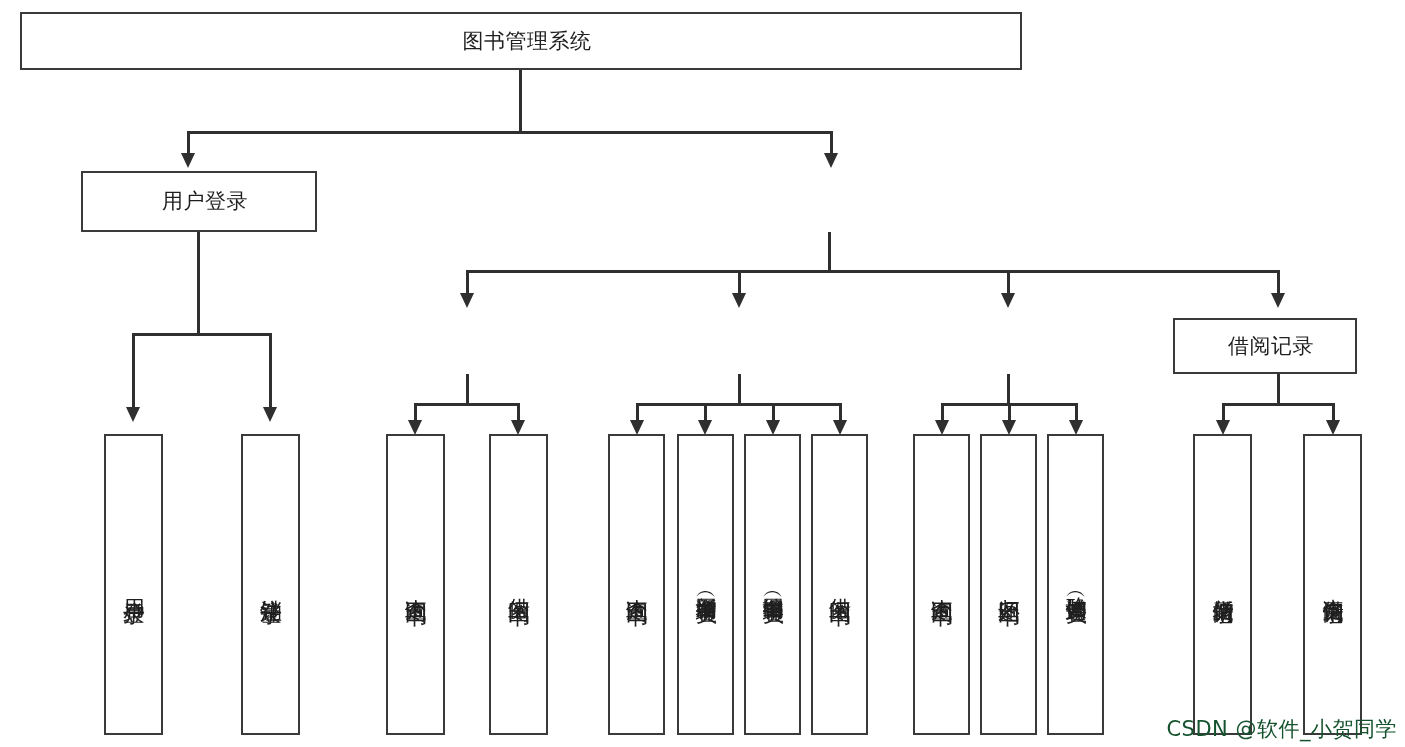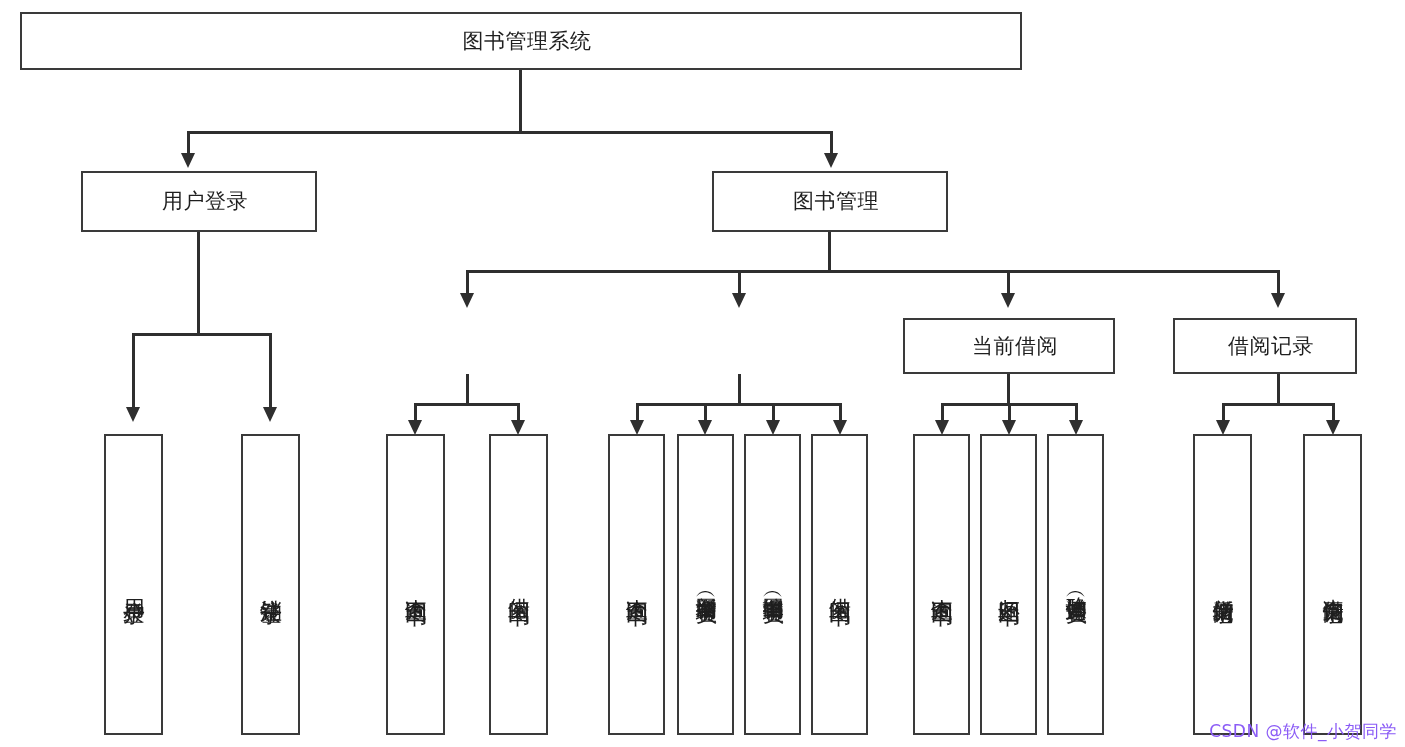--- a/index.html
+++ b/index.html
@@ -73,22 +73,22 @@
     border-left:7px solid transparent;
     border-right:7px solid transparent;
     border-top:15px solid #2f2f2f;
   }
 
   
   #watermark{
     position:absolute;
     right:8px;
     bottom:4px;
-    font-size:17px;
-    color:#8b5cf6;
+    font-size:21px;
+    color:#14532d;
     white-space:nowrap;
     letter-spacing:0.5px;
     pointer-events:none;
   }
 </style>
 </head>
 <body>
 
 <div id="canvas">
 
@@ -102,45 +102,39 @@
 
   <div class="ln v" style="left:187px; top:131px; height:25px;"></div>
   <div class="arrow" style="left:181px; top:153px;"></div>
   <div class="ln v" style="left:830px; top:131px; height:25px;"></div>
   <div class="arrow" style="left:824px; top:153px;"></div>
 
   <div class="node h" style="left:81px; top:171px; width:236px; height:61px;">
     <span class="lbl">用户登录</span>
   </div>
 
-  <div class="node h" style="left:712px; top:171px; width:236px; height:61px;">
-    <span class="lbl">图书管理</span>
-  </div>
 
   <div class="ln v" style="left:197px; top:232px; height:103px;"></div>
   <div class="ln h" style="left:132px; top:333px; width:140px;"></div>
   <div class="ln v" style="left:132px; top:333px; height:77px;"></div>
   <div class="arrow" style="left:126px; top:407px;"></div>
   <div class="ln v" style="left:269px; top:333px; height:77px;"></div>
   <div class="arrow" style="left:263px; top:407px;"></div>
 
   <div class="ln v" style="left:828px; top:232px; height:40px;"></div>
   <div class="ln h" style="left:466px; top:270px; width:814px;"></div>
   <div class="ln v" style="left:466px; top:270px; height:26px;"></div>
   <div class="arrow" style="left:460px; top:293px;"></div>
   <div class="ln v" style="left:738px; top:270px; height:26px;"></div>
   <div class="arrow" style="left:732px; top:293px;"></div>
   <div class="ln v" style="left:1007px; top:270px; height:26px;"></div>
   <div class="arrow" style="left:1001px; top:293px;"></div>
   <div class="ln v" style="left:1277px; top:270px; height:26px;"></div>
   <div class="arrow" style="left:1271px; top:293px;"></div>
 
-  <div class="node h" style="left:903px; top:318px; width:212px; height:56px;">
-    <span class="lbl">当前借阅</span>
-  </div>
   <div class="node h" style="left:1173px; top:318px; width:184px; height:56px;">
     <span class="lbl">借阅记录</span>
   </div>
 
   <div class="ln v" style="left:466px; top:374px; height:31px;"></div>
   <div class="ln h" style="left:414px; top:403px; width:106px;"></div>
   <div class="ln v" style="left:414px; top:403px; height:20px;"></div>
   <div class="arrow" style="left:408px; top:420px;"></div>
   <div class="ln v" style="left:517px; top:403px; height:20px;"></div>
   <div class="arrow" style="left:511px; top:420px;"></div>

